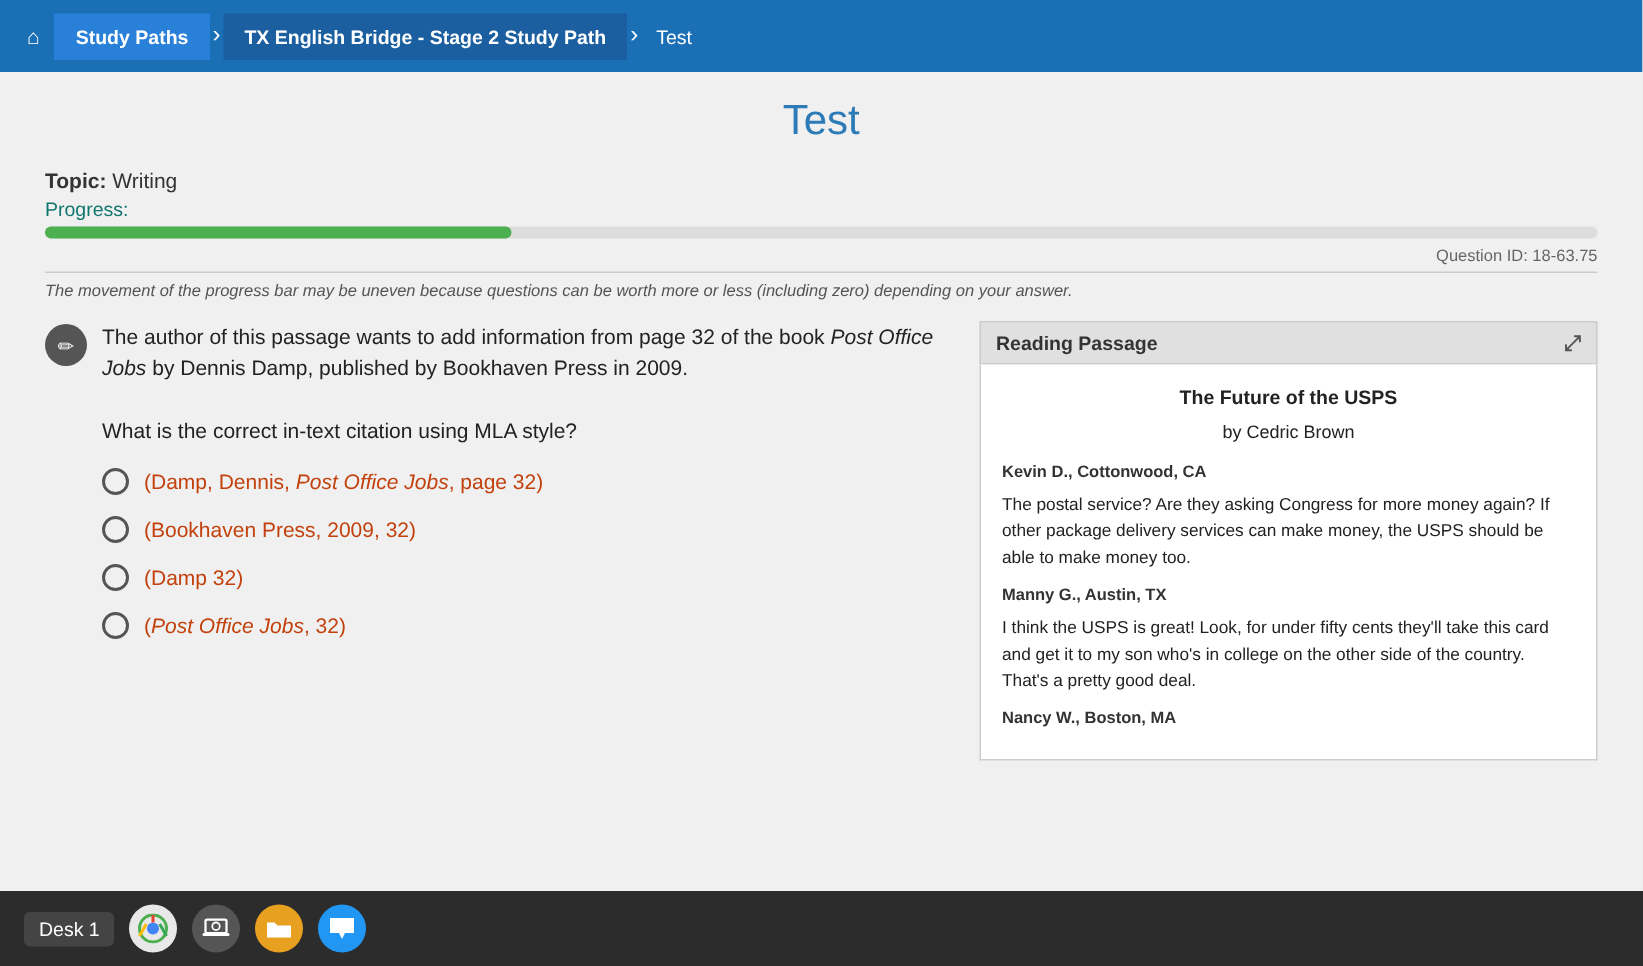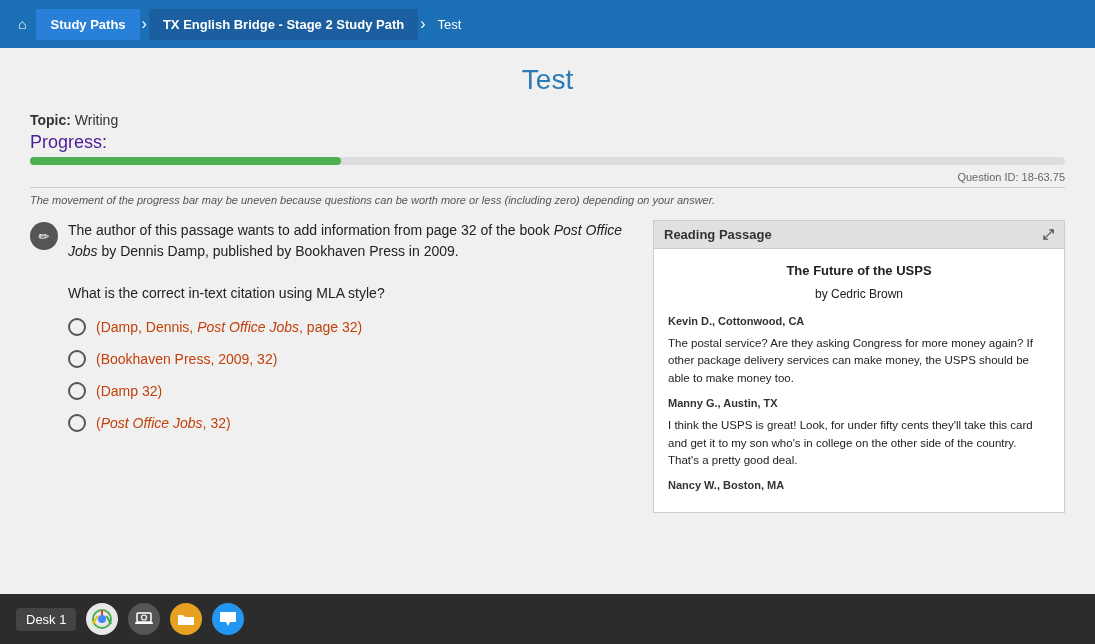--- a/index.html
+++ b/index.html
@@ -39,22 +39,22 @@
     
     .topic-line {
       font-size: 14px;
       color: #333;
       margin-bottom: 4px;
     }
     .topic-line span.label {
       font-weight: bold;
     }
     .progress-label {
-      font-size: 18px;
-      color: #4c1d95;
+      font-size: 13px;
+      color: #0f766e;
       margin-bottom: 4px;
     }
     .progress-bar-container {
       width: 100%;
       height: 8px;
       background: #ddd;
       border-radius: 4px;
       margin-bottom: 6px;
     }
     .progress-bar-fill {

